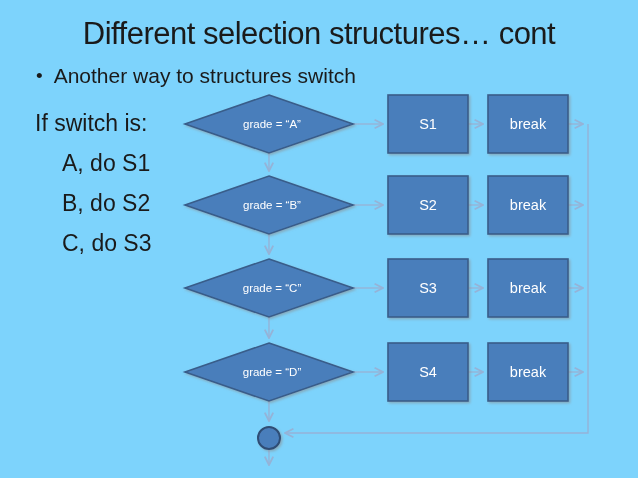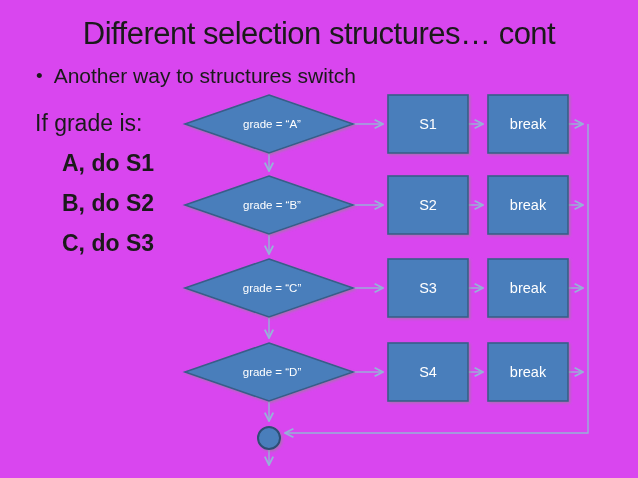--- a/index.html
+++ b/index.html
@@ -1,36 +1,36 @@
 <!DOCTYPE html>
 <html><head>
 <meta charset="utf-8">
 <style>
   html,body{margin:0;padding:0;}
   body{
     width:638px;height:478px;background:#ffffff;
     font-family:"Liberation Sans",sans-serif;color:#1c1c1c;
     position:relative;overflow:hidden;
   }
-  .slide{position:absolute;inset:0;background:#d946ef;}
+  .slide{position:absolute;inset:0;background:#7dd3fc;}
   .title{
     position:absolute;top:16px;left:0;width:638px;
     text-align:center;font-size:31px;letter-spacing:-0.5px;
     color:#1a1a1a;white-space:nowrap;
   }
   .bullet-line{
     position:absolute;top:64px;left:36px;
     font-size:21px;color:#1a1a1a;white-space:nowrap;
   }
   .bullet-glyph{display:inline-block;margin-right:11px;font-size:19px;vertical-align:1px;}
   .left-text{
     position:absolute;top:103px;left:35px;
     font-size:23px;line-height:40px;color:#1a1a1a;white-space:nowrap;
   }
-  .lt-item{padding-left:27px;font-weight:bold;}
+  .lt-item{padding-left:27px;}
   svg.flow{position:absolute;top:0;left:0;}
   .shape{fill:#4a7ebb;stroke:#385d8a;stroke-width:1.6;}
   .terminal{fill:#4a7ebb;stroke:#2e4d75;stroke-width:2;}
   .connector{stroke:#95b3d7;stroke-width:1.4;fill:none;}
   .diamond-label{
     font-family:"Liberation Sans",sans-serif;font-size:11.5px;
     fill:#ffffff;text-anchor:middle;
   }
   .box-label{
     font-family:"Liberation Sans",sans-serif;font-size:14.5px;
@@ -42,21 +42,21 @@
 
 <div class="slide">
 
   <div class="title">Different selection structures… cont</div>
 
   <div class="bullet-line">
     <span class="bullet-glyph">•</span><span>Another way to structures switch</span>
   </div>
 
   <div class="left-text">
-    <div class="lt-intro">If grade is:</div>
+    <div class="lt-intro">If switch is:</div>
     <div class="lt-item">A, do S1</div>
     <div class="lt-item">B, do S2</div>
     <div class="lt-item">C, do S3</div>
   </div>
 
   <svg class="flow" width="638" height="478" viewBox="0 0 638 478">
     <defs>
       <marker id="arrow" viewBox="0 0 8 8" refX="7" refY="4" markerWidth="8" markerHeight="8" orient="auto">
         <path d="M1,1 L7,4 L1,7" fill="none" stroke="#95b3d7" stroke-width="1.3"></path>
       </marker>

